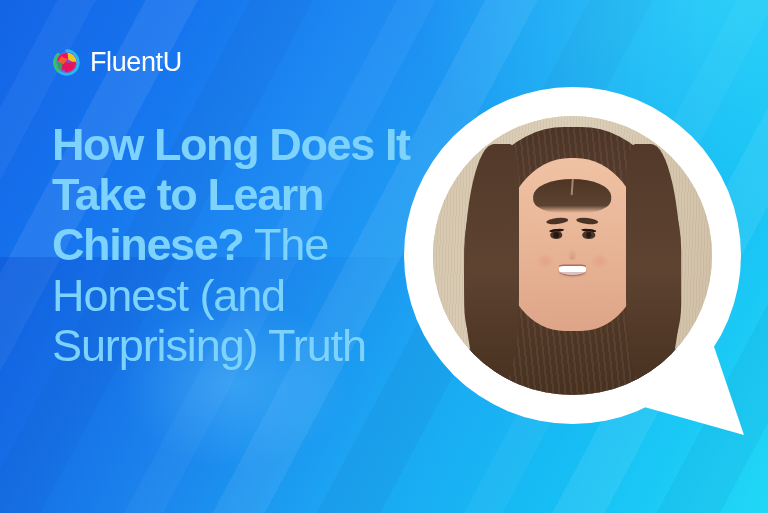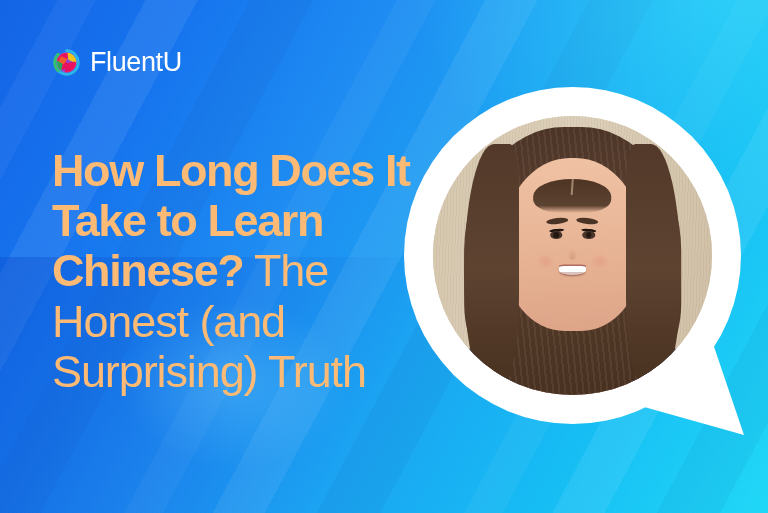--- a/index.html
+++ b/index.html
@@ -97,23 +97,23 @@
     font-weight: 400;
     letter-spacing: -0.4px;
     line-height: 1;
     white-space: nowrap;
   }
 
   
   .headline {
     position: absolute;
     left: 52px;
-    top: 116px;
+    top: 90px;
     width: 370px;
-    color: #fdba74;
+    color: #7dd3fc;
     font-size: 45px;
     line-height: 1.115;
     letter-spacing: -1.1px;
     font-weight: 400;
   }
   .headline .hl-bold {
     font-weight: 700;
     letter-spacing: -1.4px;
   }
 

